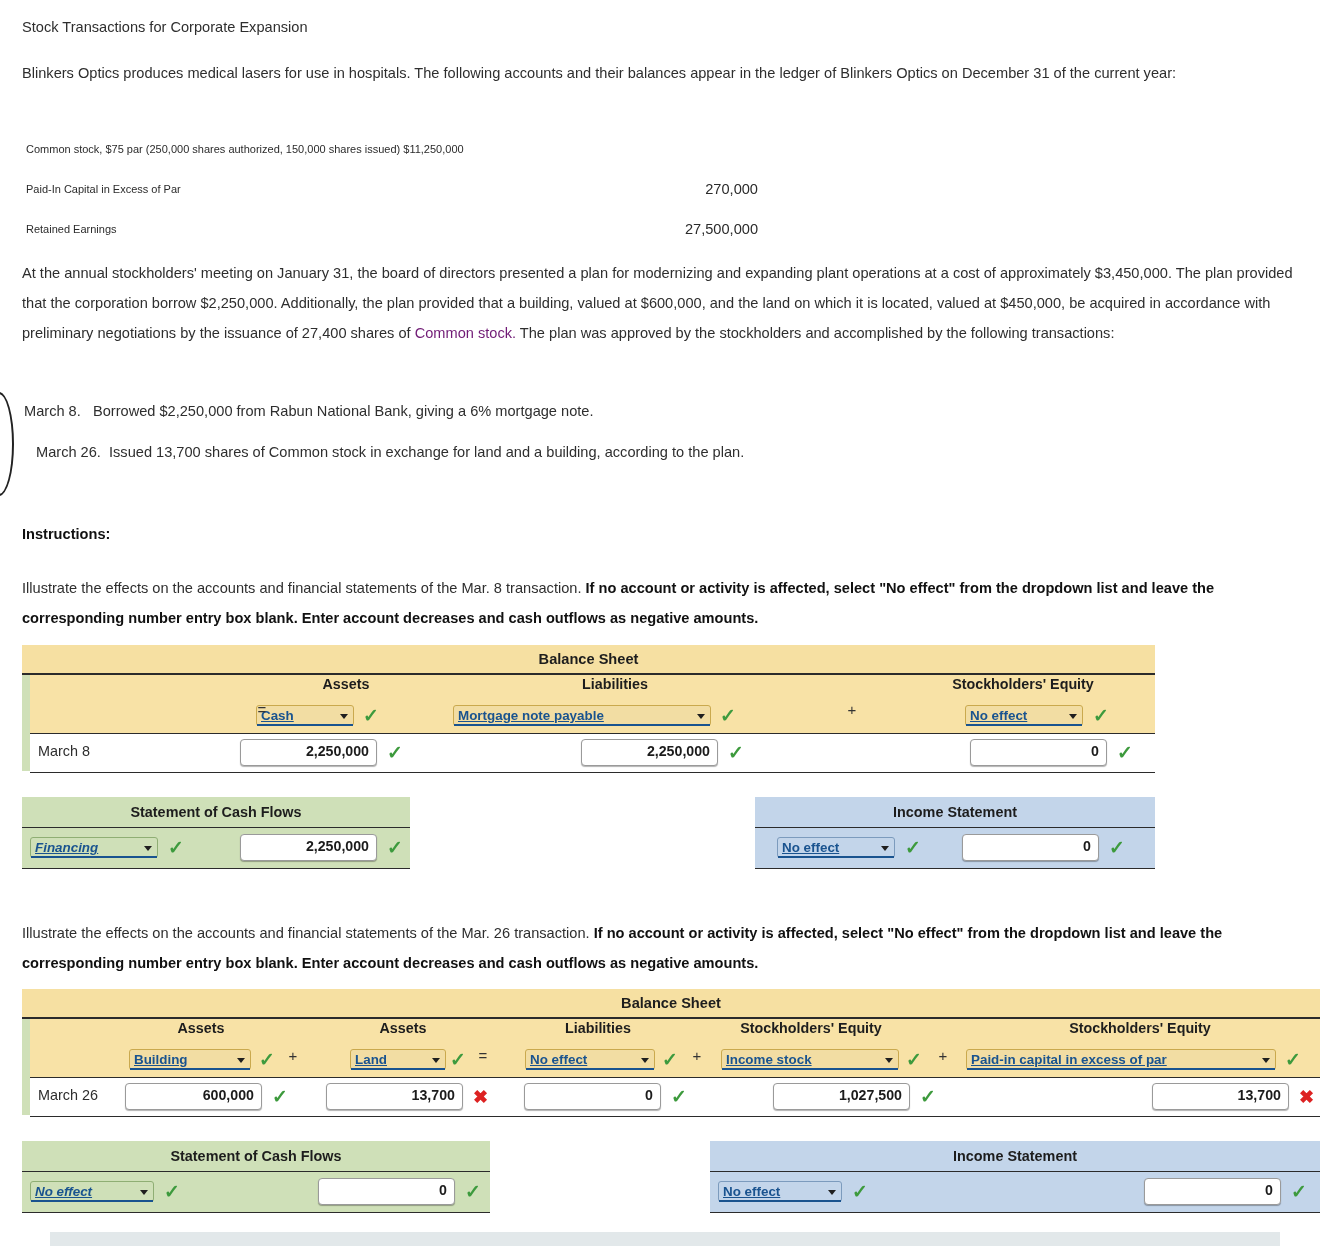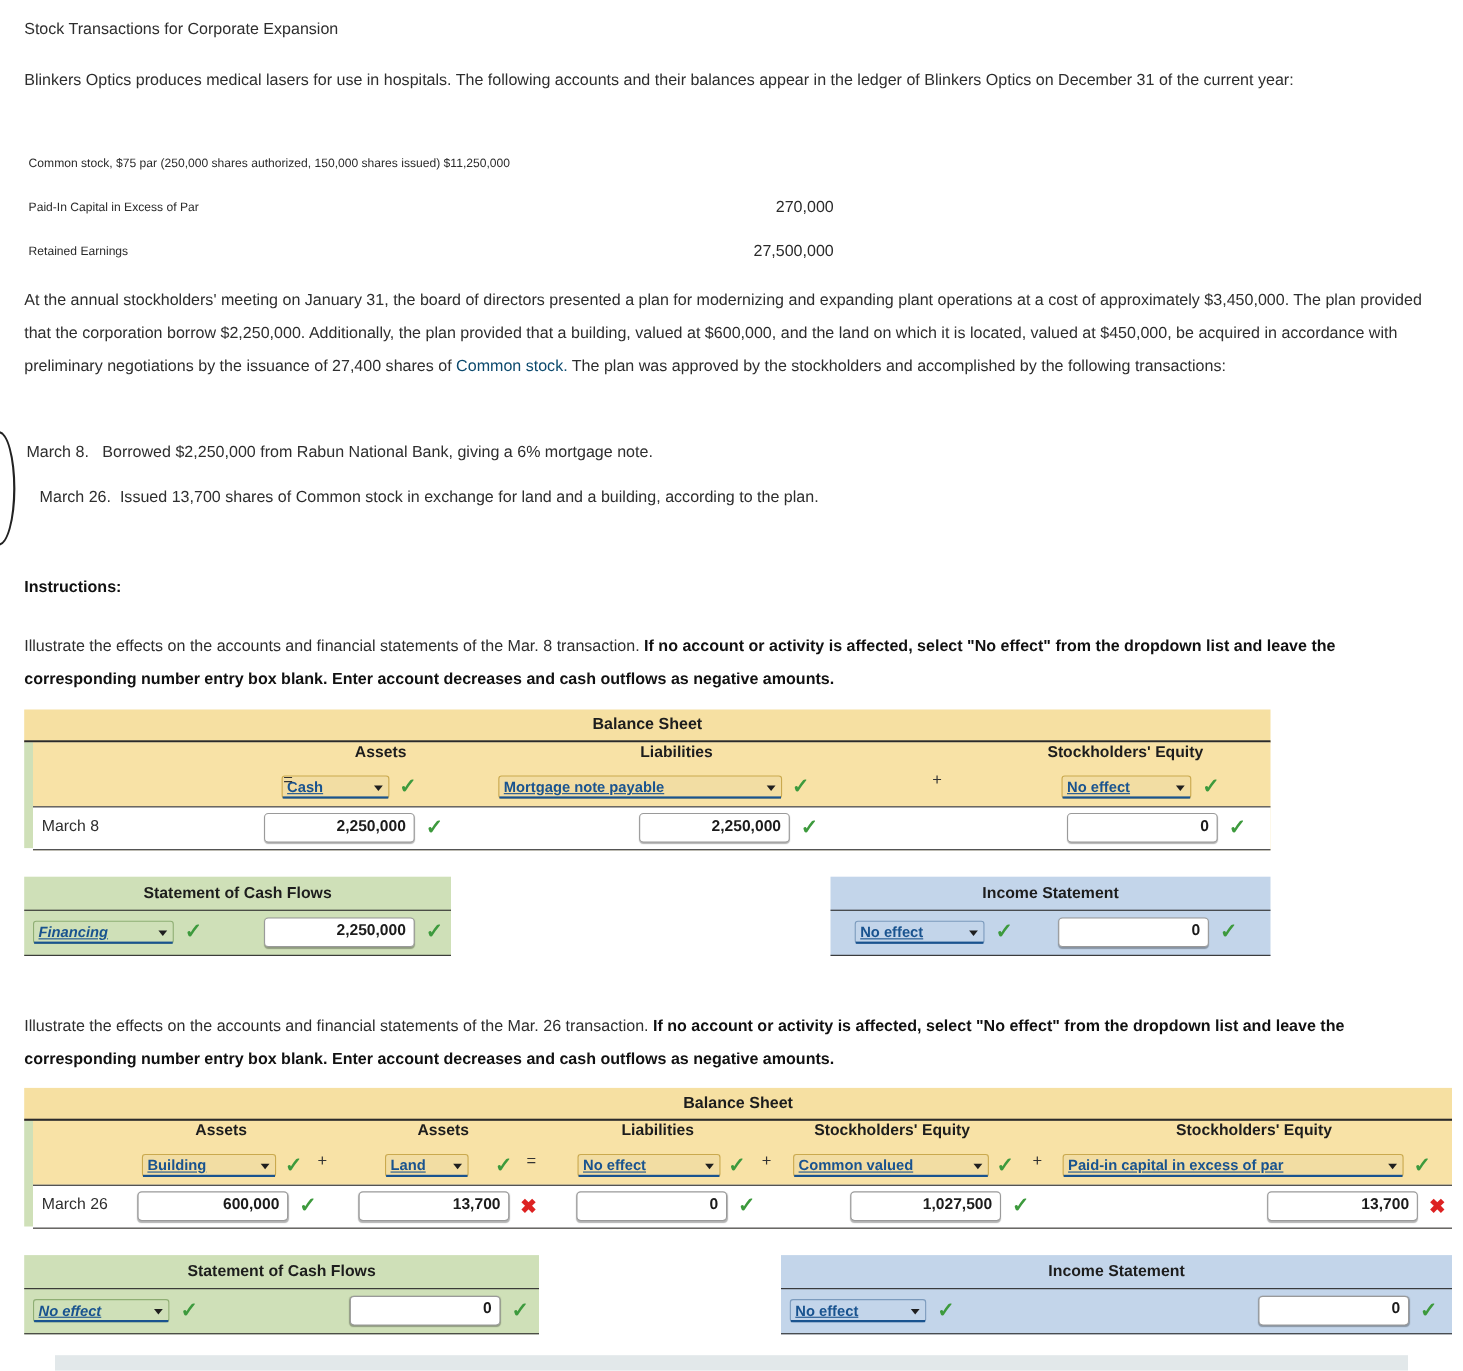--- a/index.html
+++ b/index.html
@@ -8,21 +8,21 @@
     font-family:"Liberation Sans", sans-serif;
     color:#2b2b2b; font-size:14.5px; position:relative; overflow:hidden;
   }
   .page{position:relative; width:1330px; height:1246px;}
 
   
   .para{ position:absolute; line-height:30px; font-size:14.6px; color:#2e2e2e; }
   .para.title{ font-size:14.6px; }
   .ledger-line{ position:absolute; font-size:11px; line-height:30px; }
   .ledger-amt{ position:absolute; font-size:14.6px; line-height:30px; text-align:right; }
-  .green-term{ color:#0c4a6e; }
+  .green-term{ color:#701a75; }
   .bold{ font-weight:bold; color:#111; }
   .instr-head{ position:absolute; font-weight:bold; font-size:14.6px; color:#111;}
 
   
   .arc{
     position:absolute; left:-16px; top:392px; width:26px; height:100px;
     border:2px solid #222; border-radius:50%; background:transparent;
   }
   
   .bottom-strip{
@@ -247,42 +247,42 @@
           <div class="sel onyellow" style="left:99px; top:30px; width:122px;">
             <span class="lbl">Building</span>
             <span class="caret"></span>
             <span class="underline"></span>
           </div>
           <div class="tick" style="left:229px; top:31px;">✓</div>
 
           <div class="op" style="left:248px; top:28px; width:30px;">+</div>
 
           <div class="colhead" style="left:298px; width:150px;">Assets</div>
-          <div class="sel onyellow" style="left:320px; top:30px; width:76px;padding-left:44px;">
+          <div class="sel onyellow" style="left:320px; top:30px; width:96px;padding-left:44px;">
             <span class="lbl">Land</span>
             <span class="caret"></span>
             <span class="underline"></span>
           </div>
           <div class="tick" style="left:420px; top:31px;">✓</div>
 
           <div class="op" style="left:438px; top:28px; width:30px;">=</div>
 
           <div class="colhead" style="left:488px; width:160px;">Liabilities</div>
           <div class="sel onyellow" style="left:495px; top:30px; width:130px;">
             <span class="lbl">No effect</span>
             <span class="caret"></span>
             <span class="underline"></span>
           </div>
           <div class="tick" style="left:632px; top:31px;">✓</div>
 
           <div class="op" style="left:652px; top:28px; width:30px;">+</div>
 
           <div class="colhead" style="left:676px; width:210px;">Stockholders' Equity</div>
           <div class="sel onyellow" style="left:691px; top:30px; width:178px;">
-            <span class="lbl">Common valued</span>
+            <span class="lbl">Income stock</span>
             <span class="caret"></span>
             <span class="underline"></span>
           </div>
           <div class="tick" style="left:876px; top:31px;">✓</div>
 
           <div class="op" style="left:898px; top:28px; width:30px;">+</div>
 
           <div class="colhead" style="left:940px; width:340px;">Stockholders' Equity</div>
           <div class="sel onyellow" style="left:936px; top:30px; width:310px;">
             <span class="lbl">Paid-in capital in excess of par</span>

